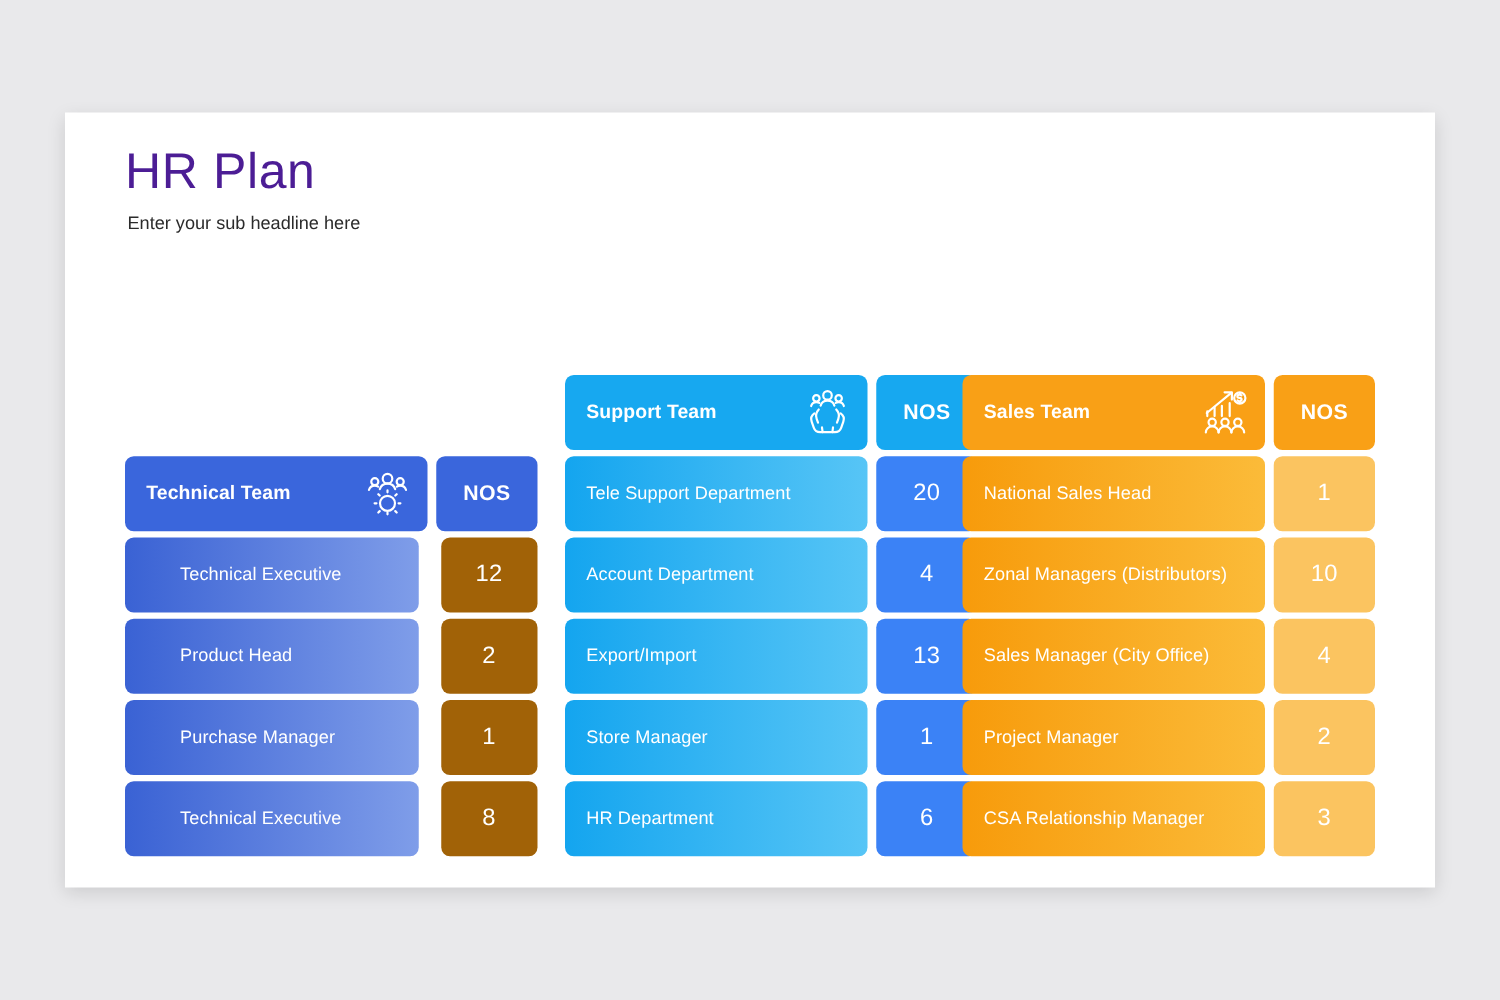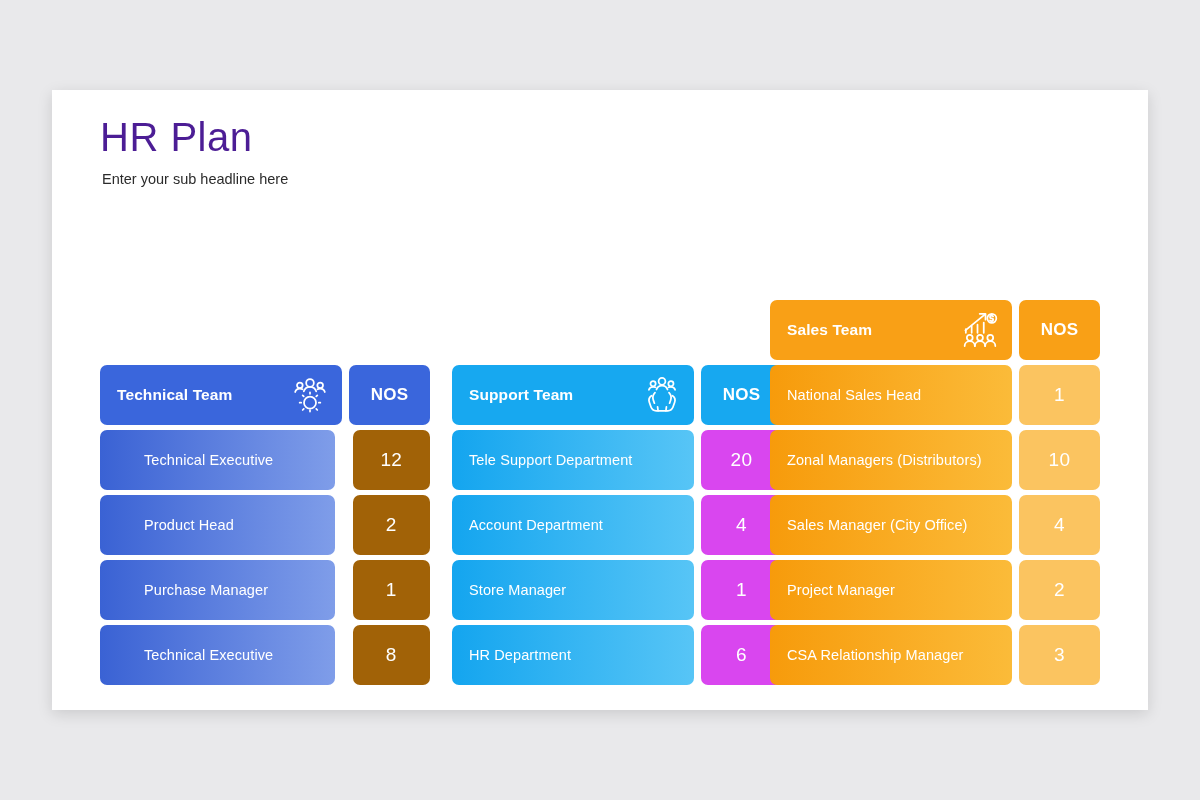--- a/index.html
+++ b/index.html
@@ -128,21 +128,21 @@
     padding-left: 44px;
   }
   #col-technical .row-item .cell-value { background: #a16207; margin-left: 11px; }
 
   
   #col-support .row-header .cell-label,
   #col-support .row-header .cell-value { background: #17a8f0; }
   #col-support .row-item .cell-label {
     background: linear-gradient(90deg, #14a5ef 0%, #57c5f6 100%);
   }
-  #col-support .row-item .cell-value { background: #d946ef; }
+  #col-support .row-item .cell-value { background: #3b82f6; }
 
   
   #col-sales .row-header .cell-label,
   #col-sales .row-header .cell-value { background: #f9a016; }
   #col-sales .row-item .cell-label {
     background: linear-gradient(90deg, #f79b0b 0%, #fbbb39 100%);
   }
   #col-sales .row-item .cell-value { background: #fbc460; }
 </style>
 </head>
@@ -217,20 +217,24 @@
         <div class="cell-value">NOS</div>
       </div>
 
       <div class="row row-item">
         <div class="cell-label">Tele Support Department</div>
         <div class="cell-value">20</div>
       </div>
       <div class="row row-item">
         <div class="cell-label">Account Department</div>
         <div class="cell-value">4</div>
+      </div>
+      <div class="row row-item">
+        <div class="cell-label">Export/Import</div>
+        <div class="cell-value">13</div>
       </div>
       <div class="row row-item">
         <div class="cell-label">Store Manager</div>
         <div class="cell-value">1</div>
       </div>
       <div class="row row-item">
         <div class="cell-label">HR Department</div>
         <div class="cell-value">6</div>
       </div>
     </div>

